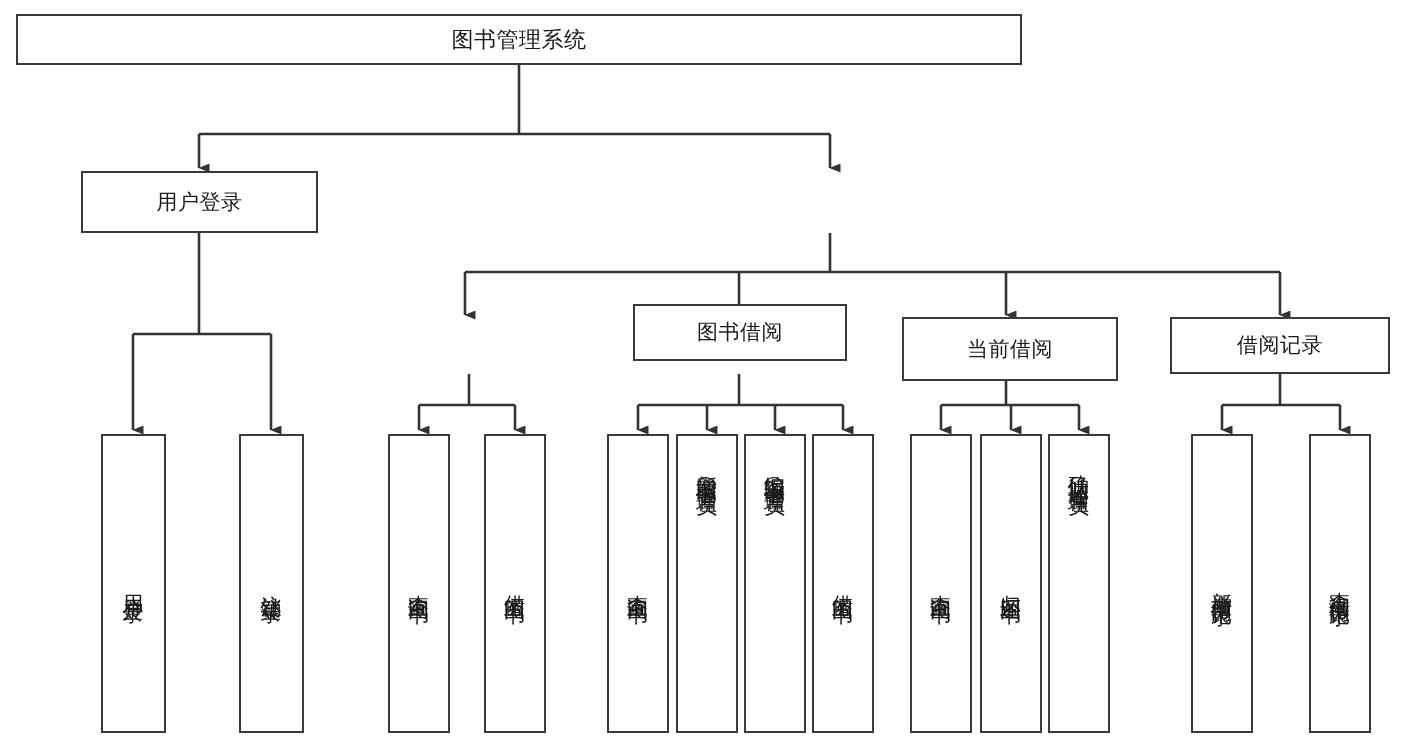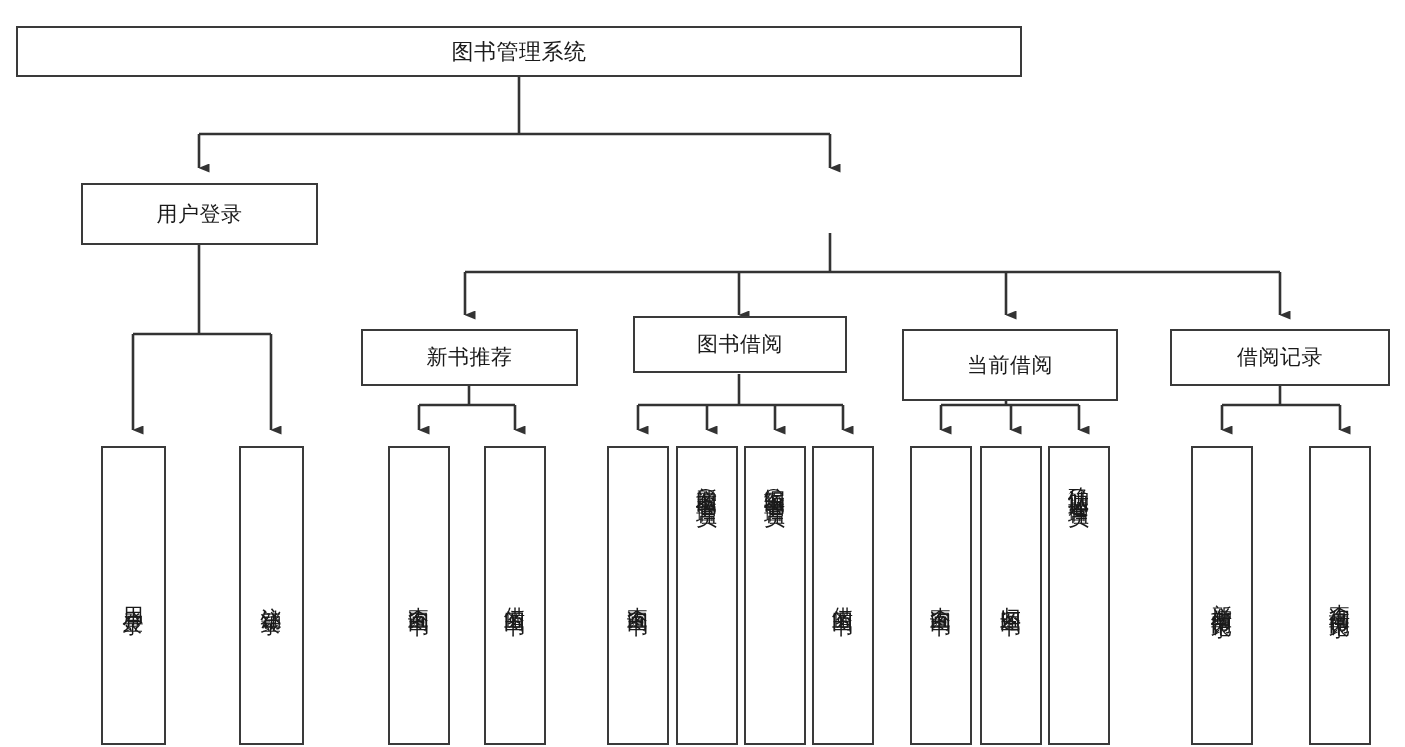--- a/index.html
+++ b/index.html
@@ -29,21 +29,20 @@
   .node {
     position: absolute;
     box-sizing: border-box;
     background: #ffffff;
     border: 2px solid #3a3a3a;
     display: flex;
     align-items: center;
     justify-content: center;
     color: #1a1a1a;
     z-index: 5;
-    margin-top: 12px;
   }
   .node .label {
     display: block;
     text-align: center;
     line-height: 1.18;
     letter-spacing: 0.5px;
   }
   
   .node.horiz .label {
     font-size: 21px;
@@ -140,29 +139,26 @@
 
   <div class="node horiz root" style="left:16px; top:14px; width:1006px; height:51px;">
     <span class="label">图书管理系统</span>
   </div>
 
   <div class="node horiz" style="left:81px; top:171px; width:237px; height:62px;">
     <span class="label">用户登录</span>
   </div>
 
 
-  <div class="node horiz" style="left:361px; top:317px; width:217px; height:57px;">
-    <span class="label">新书推荐</span>
-  </div>
 
   <div class="node horiz" style="left:633px; top:304px; width:214px; height:57px;">
     <span class="label">图书借阅</span>
   </div>
 
-  <div class="node horiz" style="left:902px; top:317px; width:216px; height:72px;align-items:center;">
+  <div class="node horiz" style="left:902px; top:317px; width:216px; height:64px;align-items:center;">
     <span class="label">当前借阅</span>
   </div>
 
   <div class="node horiz" style="left:1170px; top:317px; width:220px; height:57px;">
     <span class="label">借阅记录</span>
   </div>
 
   <div class="node vert centered" style="left:101px; top:434px; width:65px; height:299px;">
     <span class="label">用户登录</span>
   </div>

